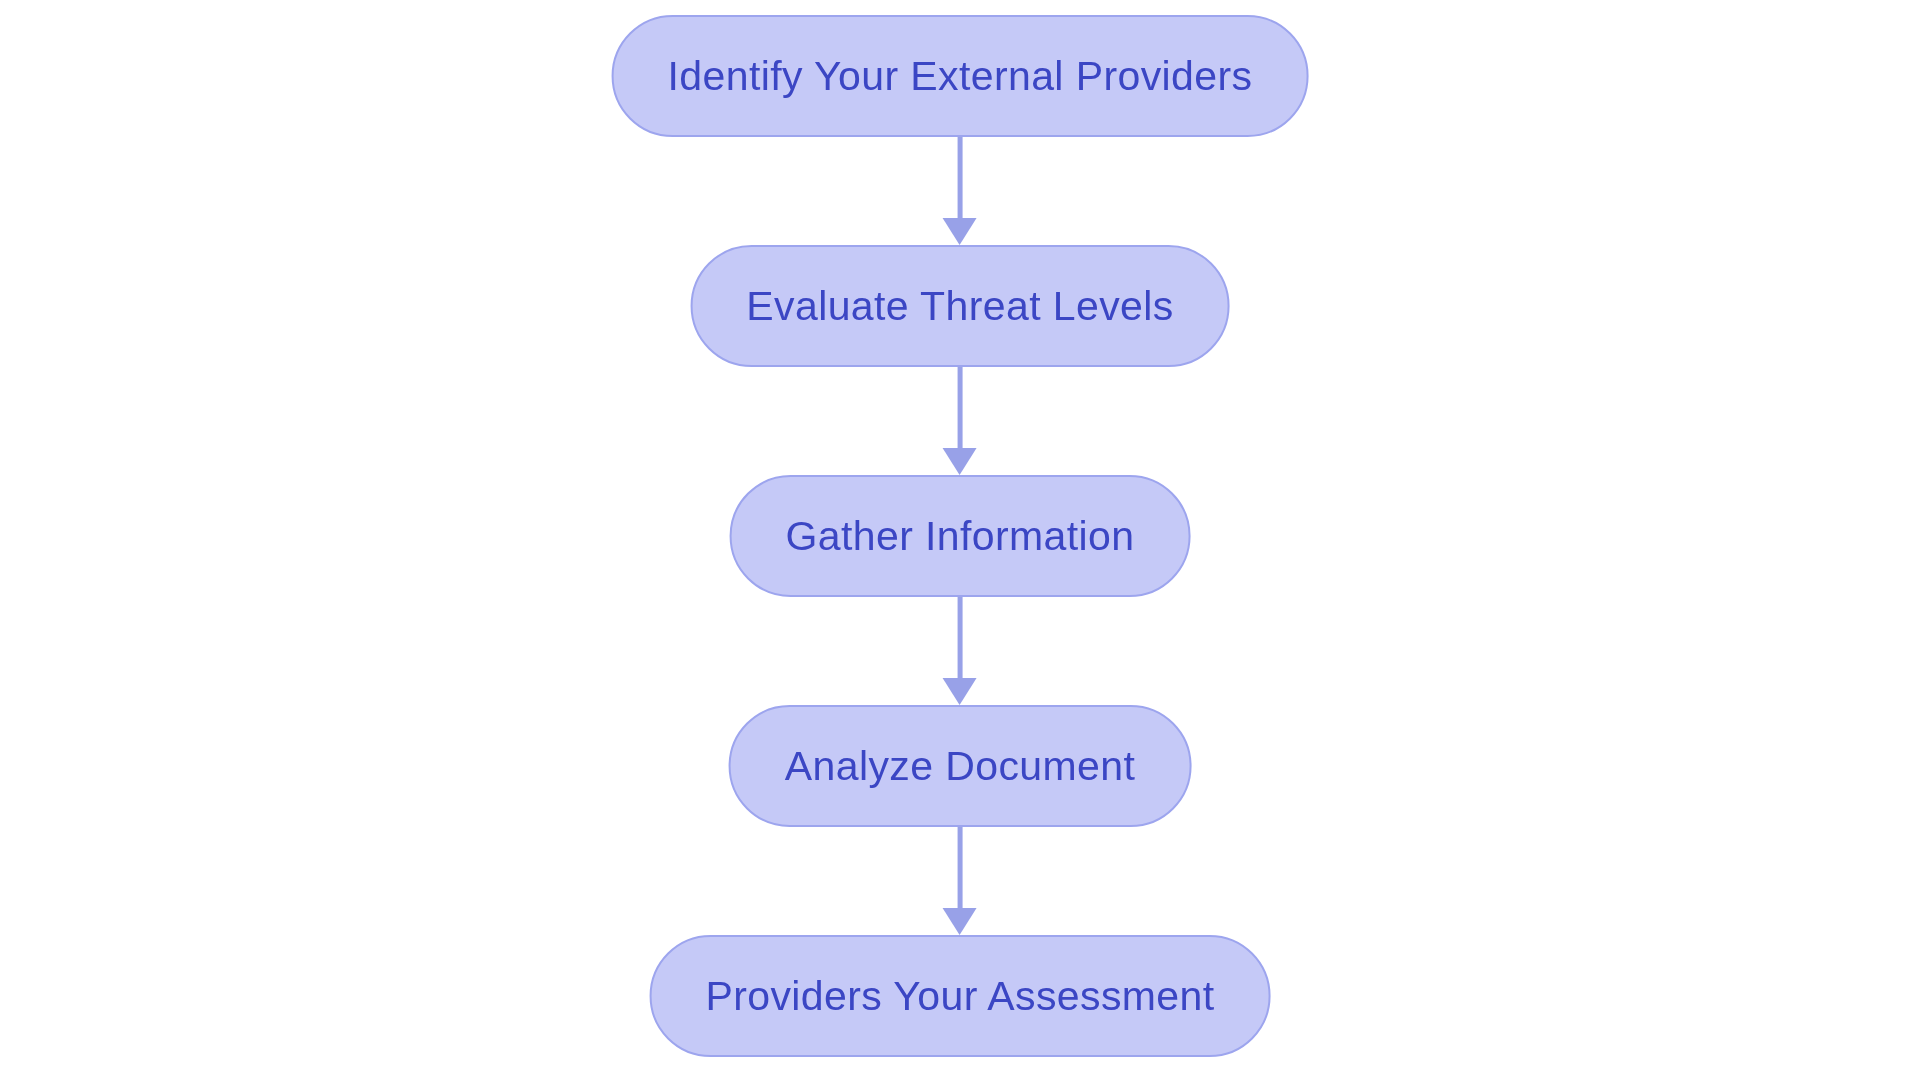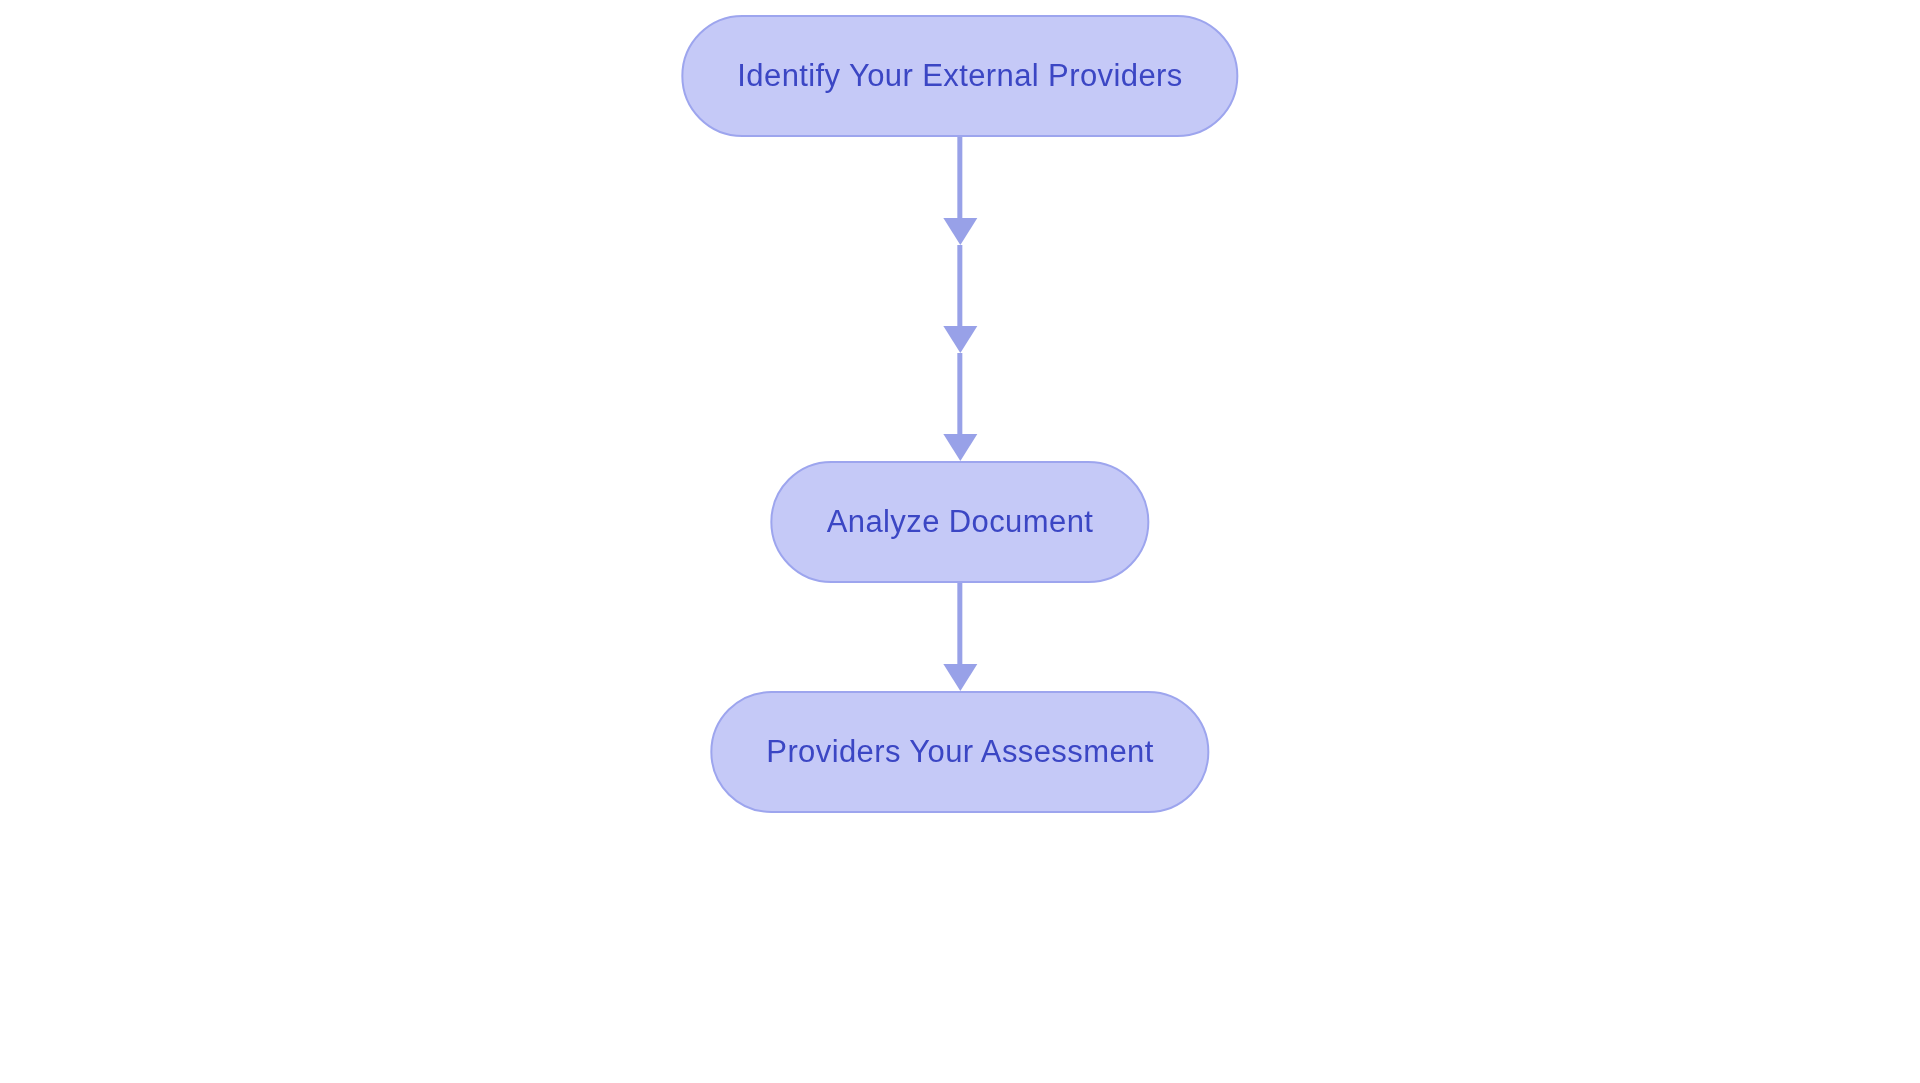--- a/index.html
+++ b/index.html
@@ -36,21 +36,21 @@
     padding: 0 54px;
     border-radius: 61px;
     background: var(--node-fill);
     border: 2px solid var(--node-border);
     display: flex;
     align-items: center;
     justify-content: center;
     white-space: nowrap;
   }
   .node-label {
-    font-size: 31px;
+    font-size: 41px;
     letter-spacing: 0.4px;
     color: var(--node-text);
   }
   .connector {
     height: 108px;
     display: flex;
     flex-direction: column;
     align-items: center;
   }
   .connector .stem {
@@ -74,26 +74,32 @@
 
     <div class="node">
       <span class="node-label">Identify Your External Providers</span>
     </div>
 
     <div class="connector">
       <div class="stem"></div>
       <div class="head"></div>
     </div>
 
+    <div class="node">
+      <span class="node-label">Evaluate Threat Levels</span>
+    </div>
 
     <div class="connector">
       <div class="stem"></div>
       <div class="head"></div>
     </div>
 
+    <div class="node">
+      <span class="node-label">Gather Information</span>
+    </div>
 
     <div class="connector">
       <div class="stem"></div>
       <div class="head"></div>
     </div>
 
     <div class="node">
       <span class="node-label">Analyze Document</span>
     </div>
 

